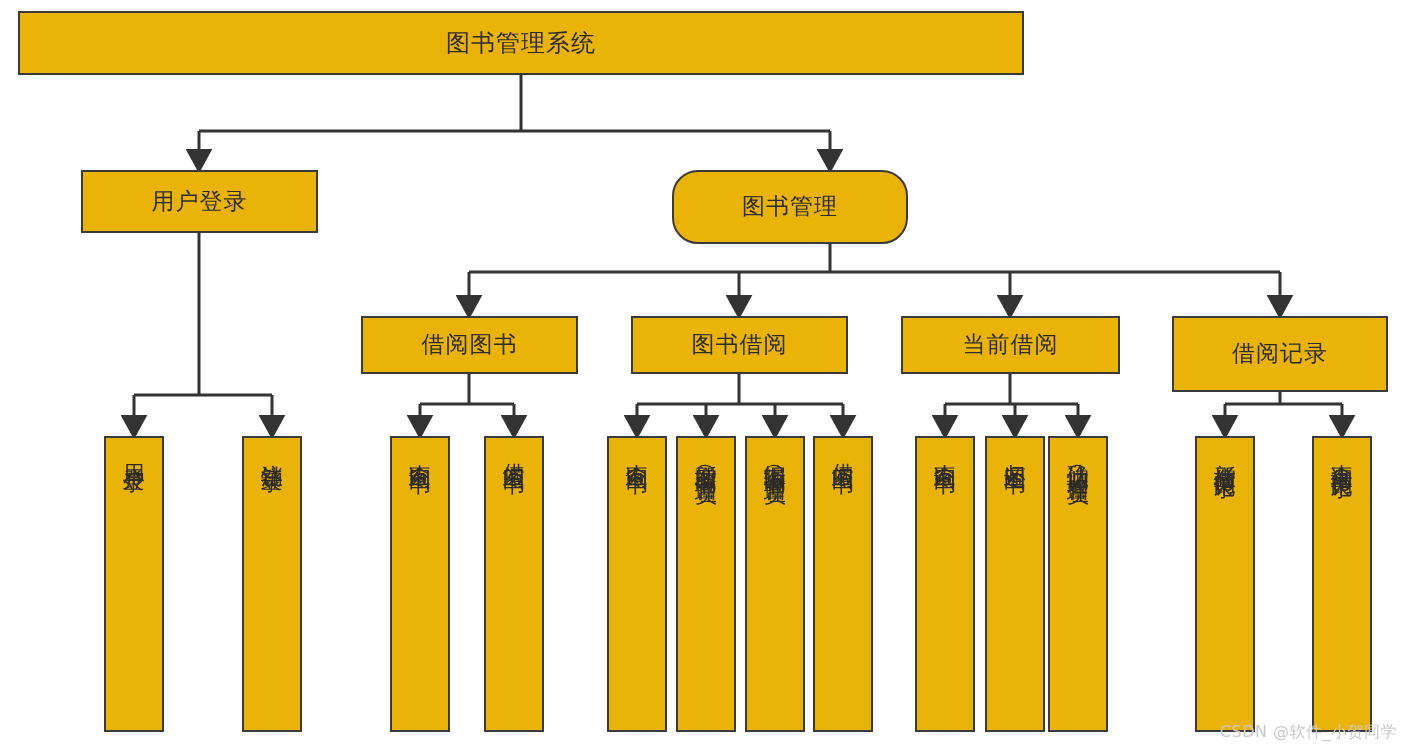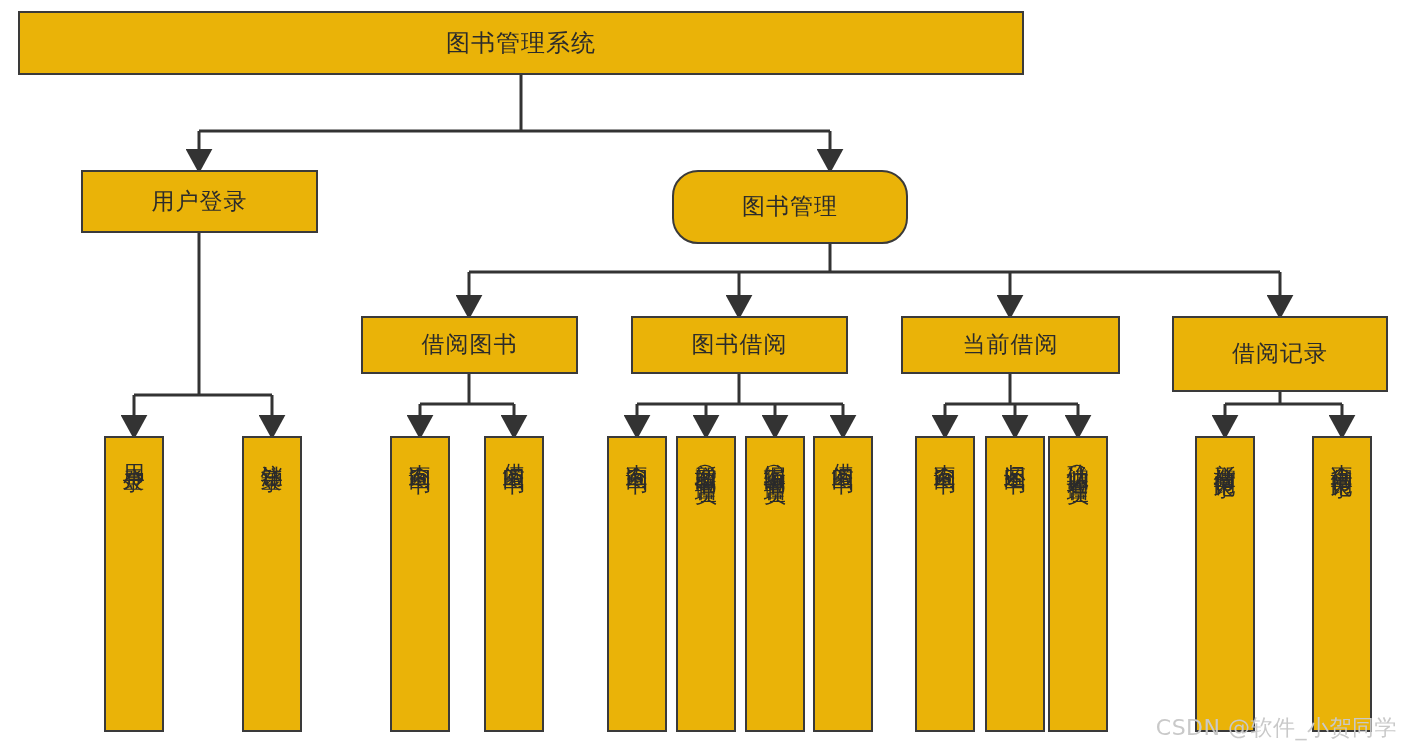--- a/index.html
+++ b/index.html
@@ -64,21 +64,21 @@
     font-size: 22px;
     line-height: 1.26;
     letter-spacing: 3px;
     white-space: nowrap;
   }
   
   #watermark {
     position: absolute;
     right: 8px;
     bottom: 4px;
-    font-size: 22px;
+    font-size: 16px;
     color: #c9c9c9;
     letter-spacing: 0.5px;
     user-select: none;
     white-space: nowrap;
   }
 </style>
 </head>
 <body>
 
 <div id="canvas">

